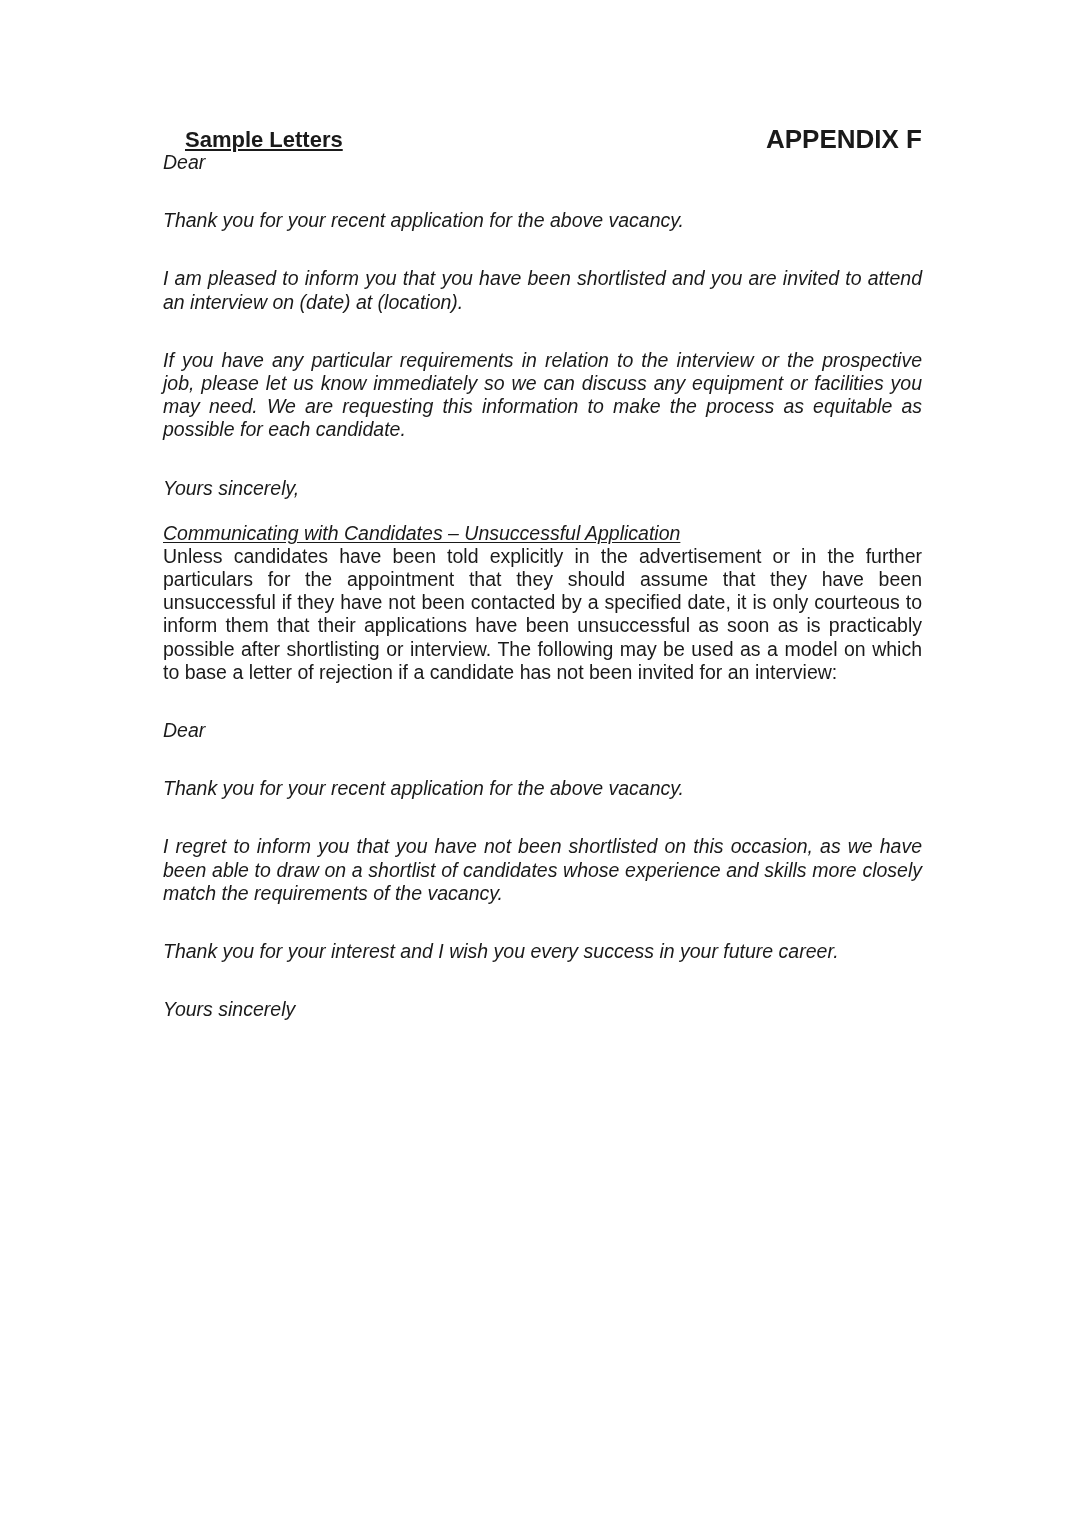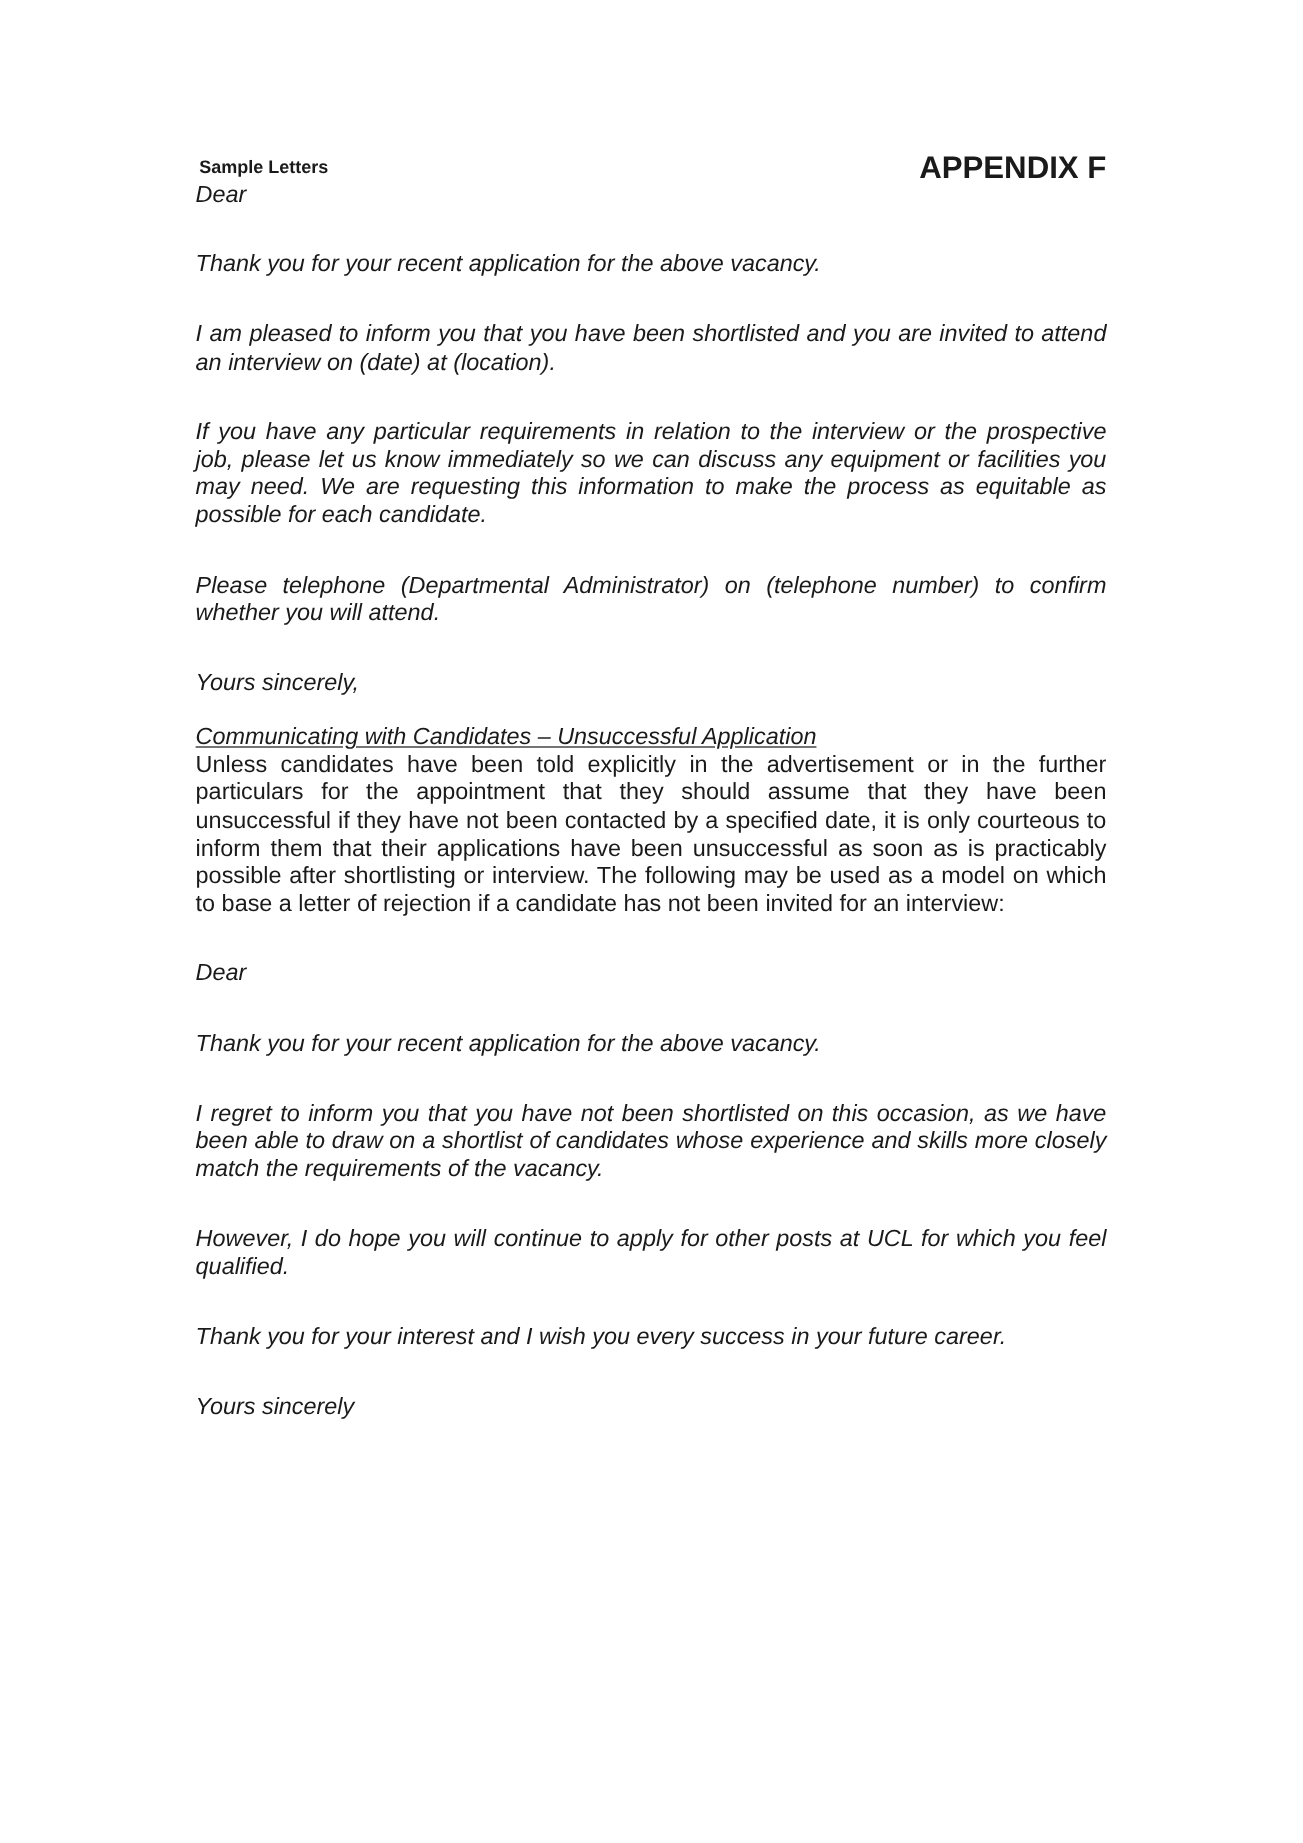--- a/index.html
+++ b/index.html
@@ -28,25 +28,26 @@
   }
 
   
   .header-row {
     display: flex;
     align-items: flex-start;
     justify-content: space-between;
     width: 100%;
   }
   .doc-title {
-    font-size: 15px;
+    font-size: 22px;
     font-weight: bold;
+    text-decoration: underline;
     text-underline-offset: 2px;
     line-height: 23px;
-    margin-left: 3px;
+    margin-left: 22px;
     white-space: nowrap;
   }
   .appendix-label {
     font-size: 26px;
     font-weight: bold;
     line-height: 23px;
     white-space: nowrap;
   }
 
   
@@ -110,34 +111,32 @@
 
     <p class="para italic nostretch">Dear</p>
 
     <p class="para italic nostretch">Thank you for your recent application for the above vacancy.</p>
 
     <p class="para italic nostretch">I am pleased to inform you that you have been shortlisted and you are invited to attend an interview on (date) at (location).</p>
 
     <p class="para italic nostretch">If you have any particular requirements in relation to the interview or the prospective job, please let us know immediately so we can discuss any equipment or facilities you may need. We are requesting this information to make the process as equitable as possible for each candidate.</p>
 
 
-    <p class="para italic nostretch">Please telephone (Departmental Administrator) on (telephone number) to confirm whether you will attend.</p>
 
     <p class="para italic nostretch">Yours sincerely,</p>
 
     <div class="section-heading heading-unsuccessful">Communicating with Candidates – Unsuccessful Application</div>
 
     <p class="para after-heading nostretch">Unless candidates have been told explicitly in the advertisement or in the further particulars for the appointment that they should assume that they have been unsuccessful if they have not been contacted by a specified date, it is only courteous to inform them that their applications have been unsuccessful as soon as is practicably possible after shortlisting or interview. The following may be used as a model on which to base a letter of rejection if a candidate has not been invited for an interview:</p>
 
     <p class="para italic nostretch">Dear</p>
 
     <p class="para italic nostretch">Thank you for your recent application for the above vacancy.</p>
 
     <p class="para italic nostretch">I regret to inform you that you have not been shortlisted on this occasion, as we have been able to draw on a shortlist of candidates whose experience and skills more closely match the requirements of the vacancy.</p>
 
-    <p class="para italic nostretch">However, I do hope you will continue to apply for other posts at UCL for which you feel qualified.</p>
 
     <p class="para italic nostretch">Thank you for your interest and I wish you every success in your future career.</p>
 
     <p class="para italic nostretch">Yours sincerely</p>
 
   </div>
 </div>
 
 </body></html>

